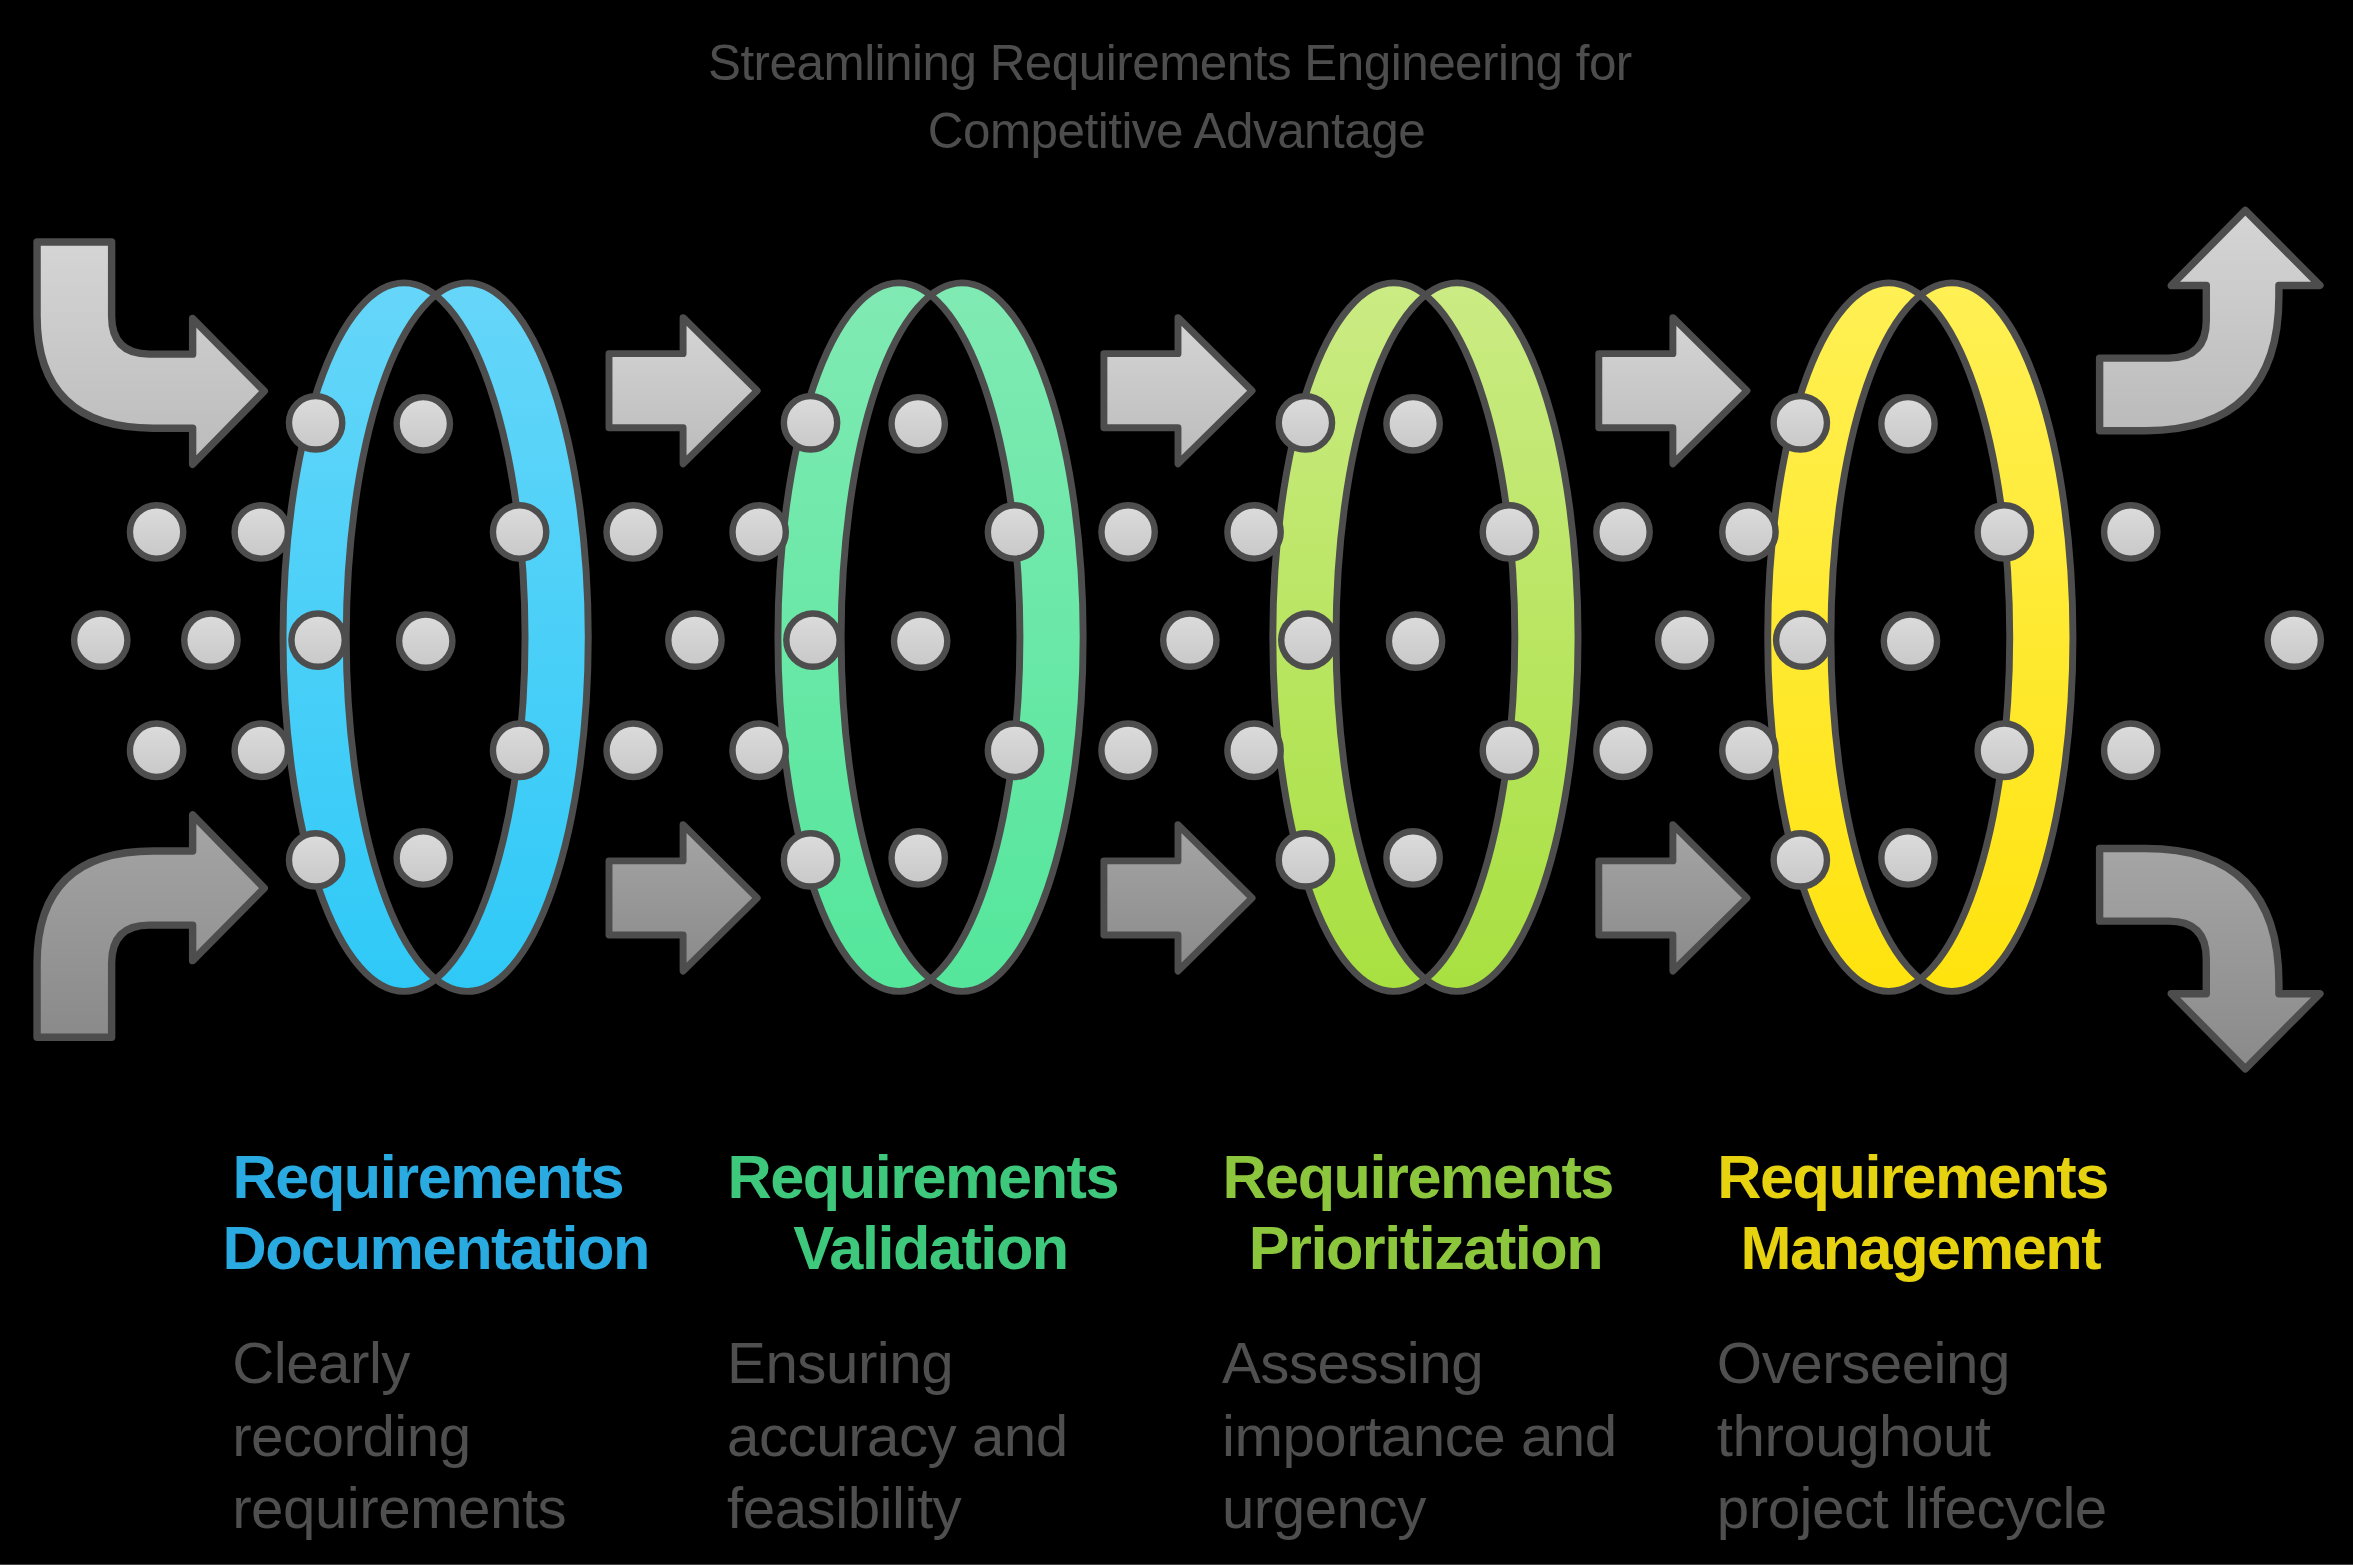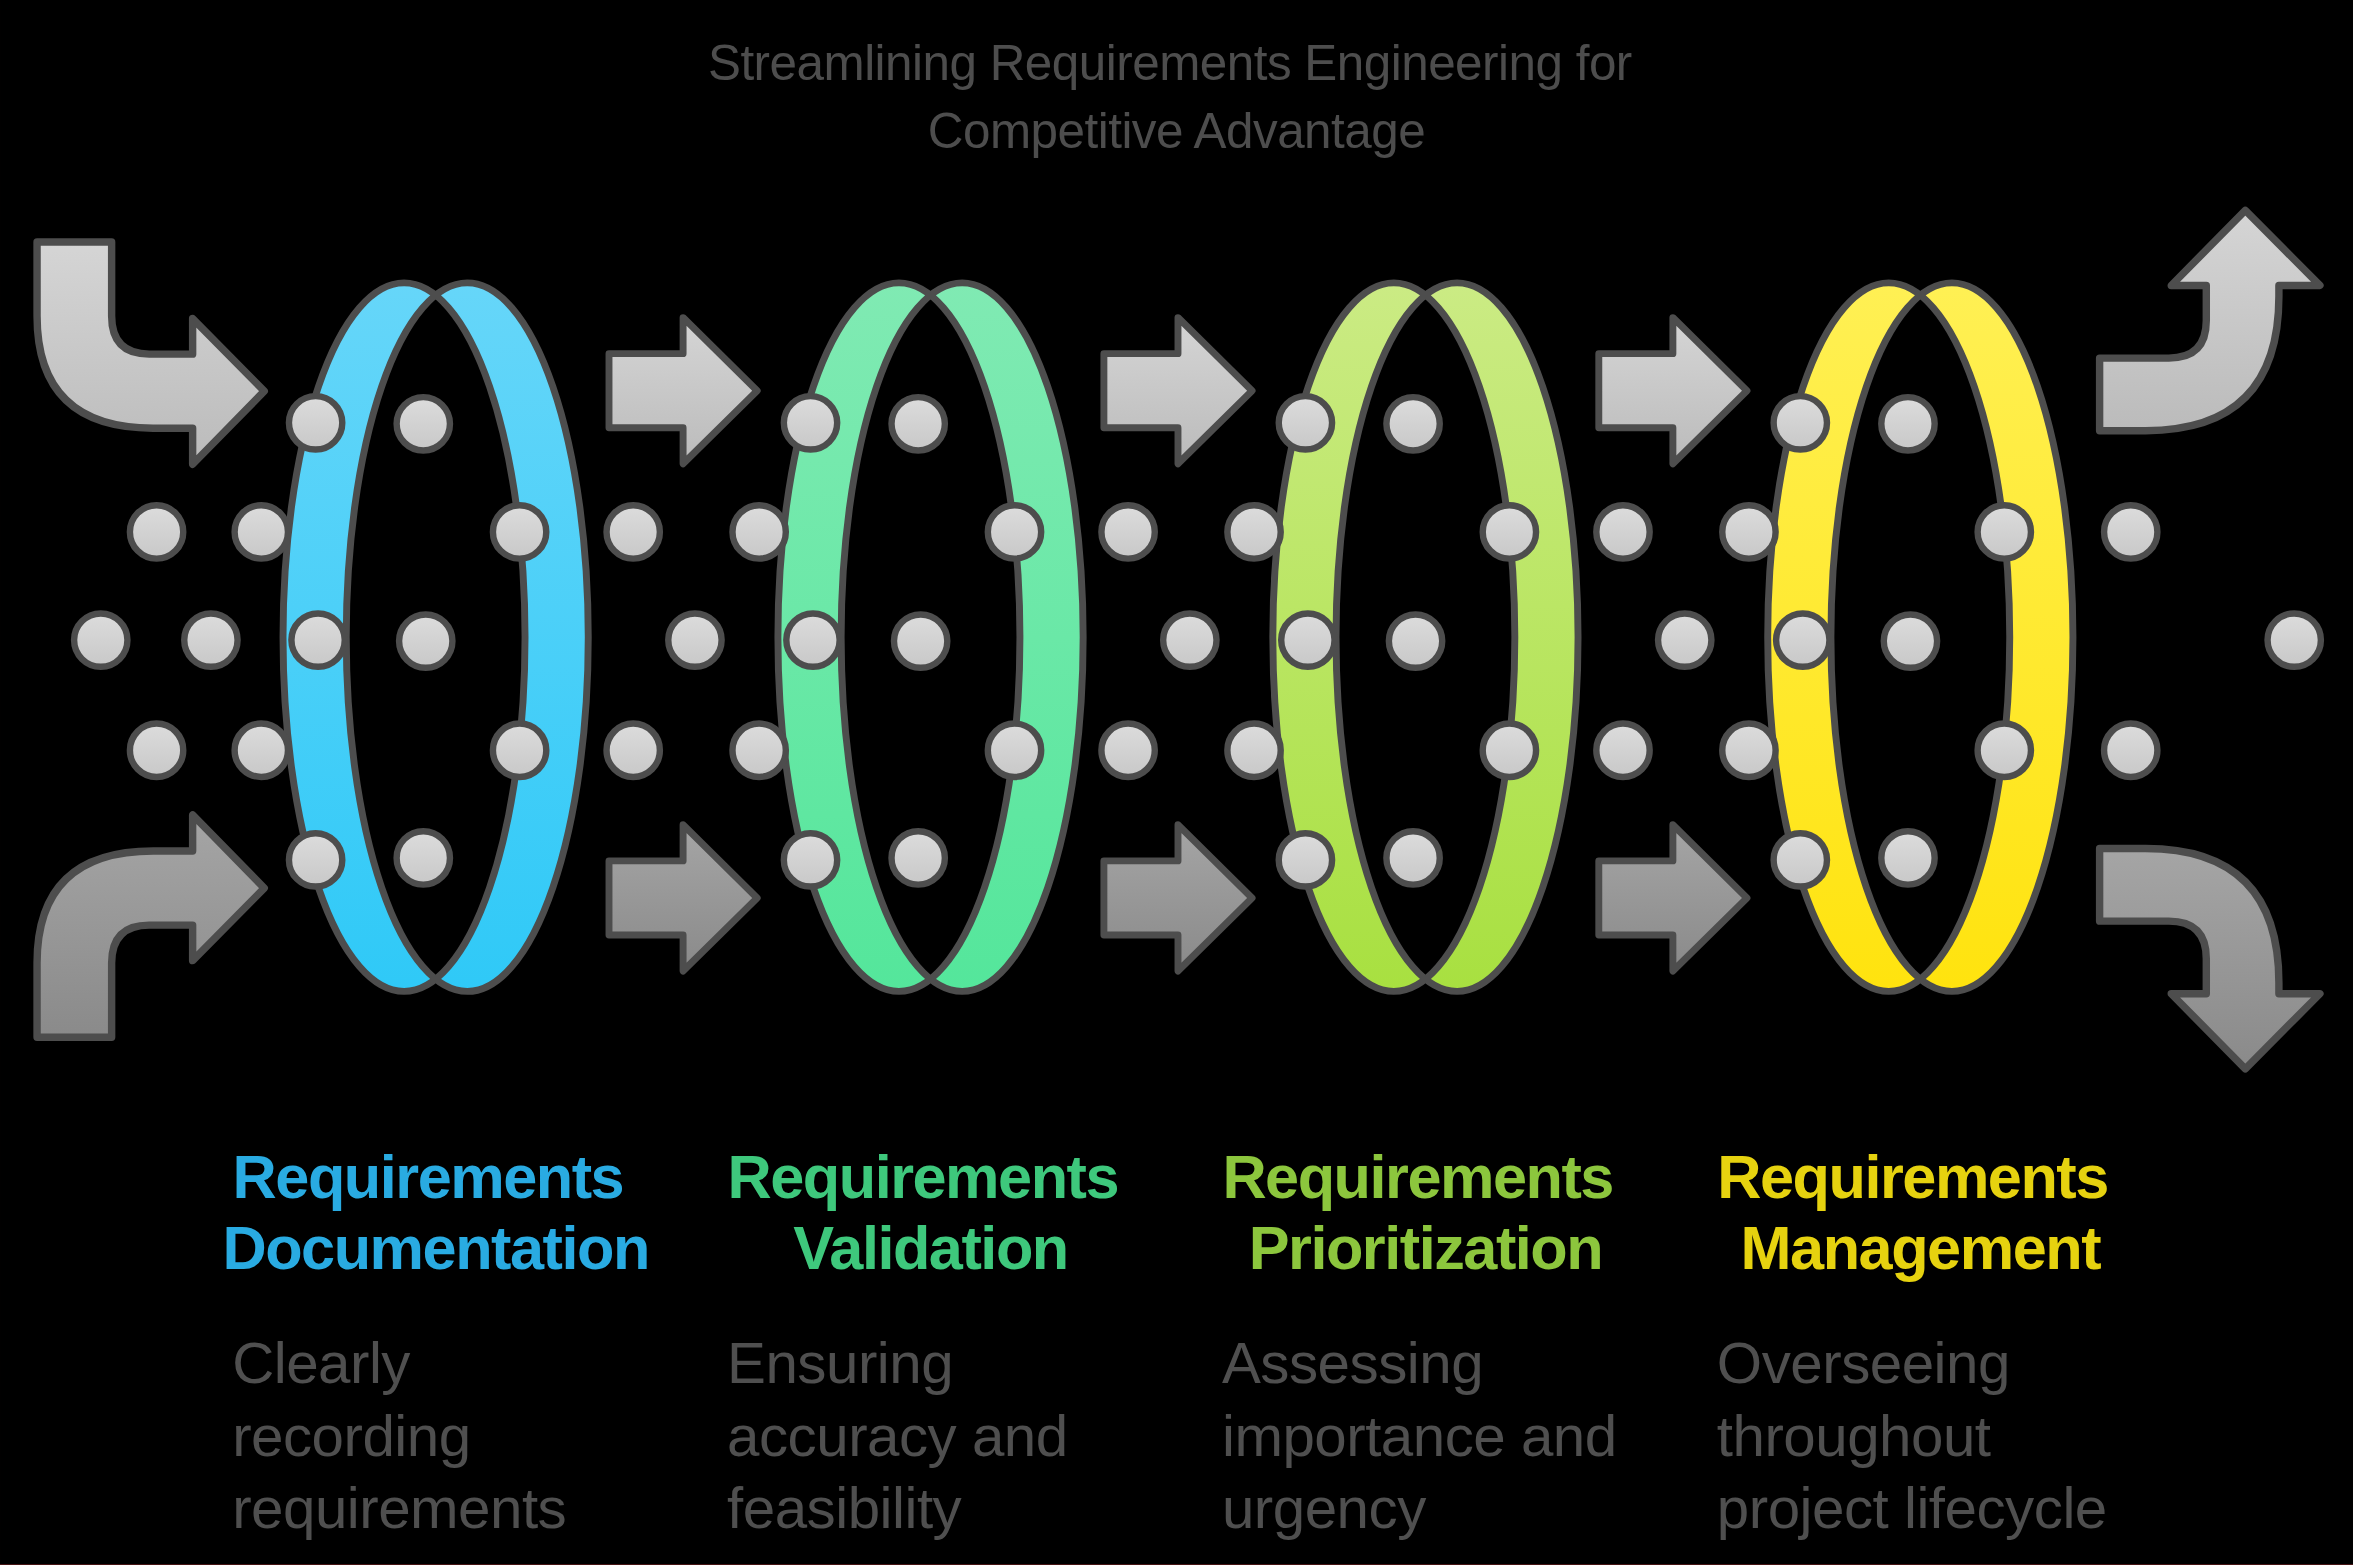--- a/index.html
+++ b/index.html
@@ -2,21 +2,21 @@
 <html style="font-size:8px"><head>
 <meta charset="utf-8">
 <style>
   html, body {
     margin: 0;
     padding: 0;
     background: #000;
   }
   .canvas-wrap {
     width: 100%;
-    background: #ef4444;
+    background: #e5e5e5;
   }
   svg {
     display: block;
     width: 100%;
     height: auto;
     font-family: "Liberation Sans", "DejaVu Sans", sans-serif;
   }
   .title-text {
     font-size: 100px;
     letter-spacing: -1px;

